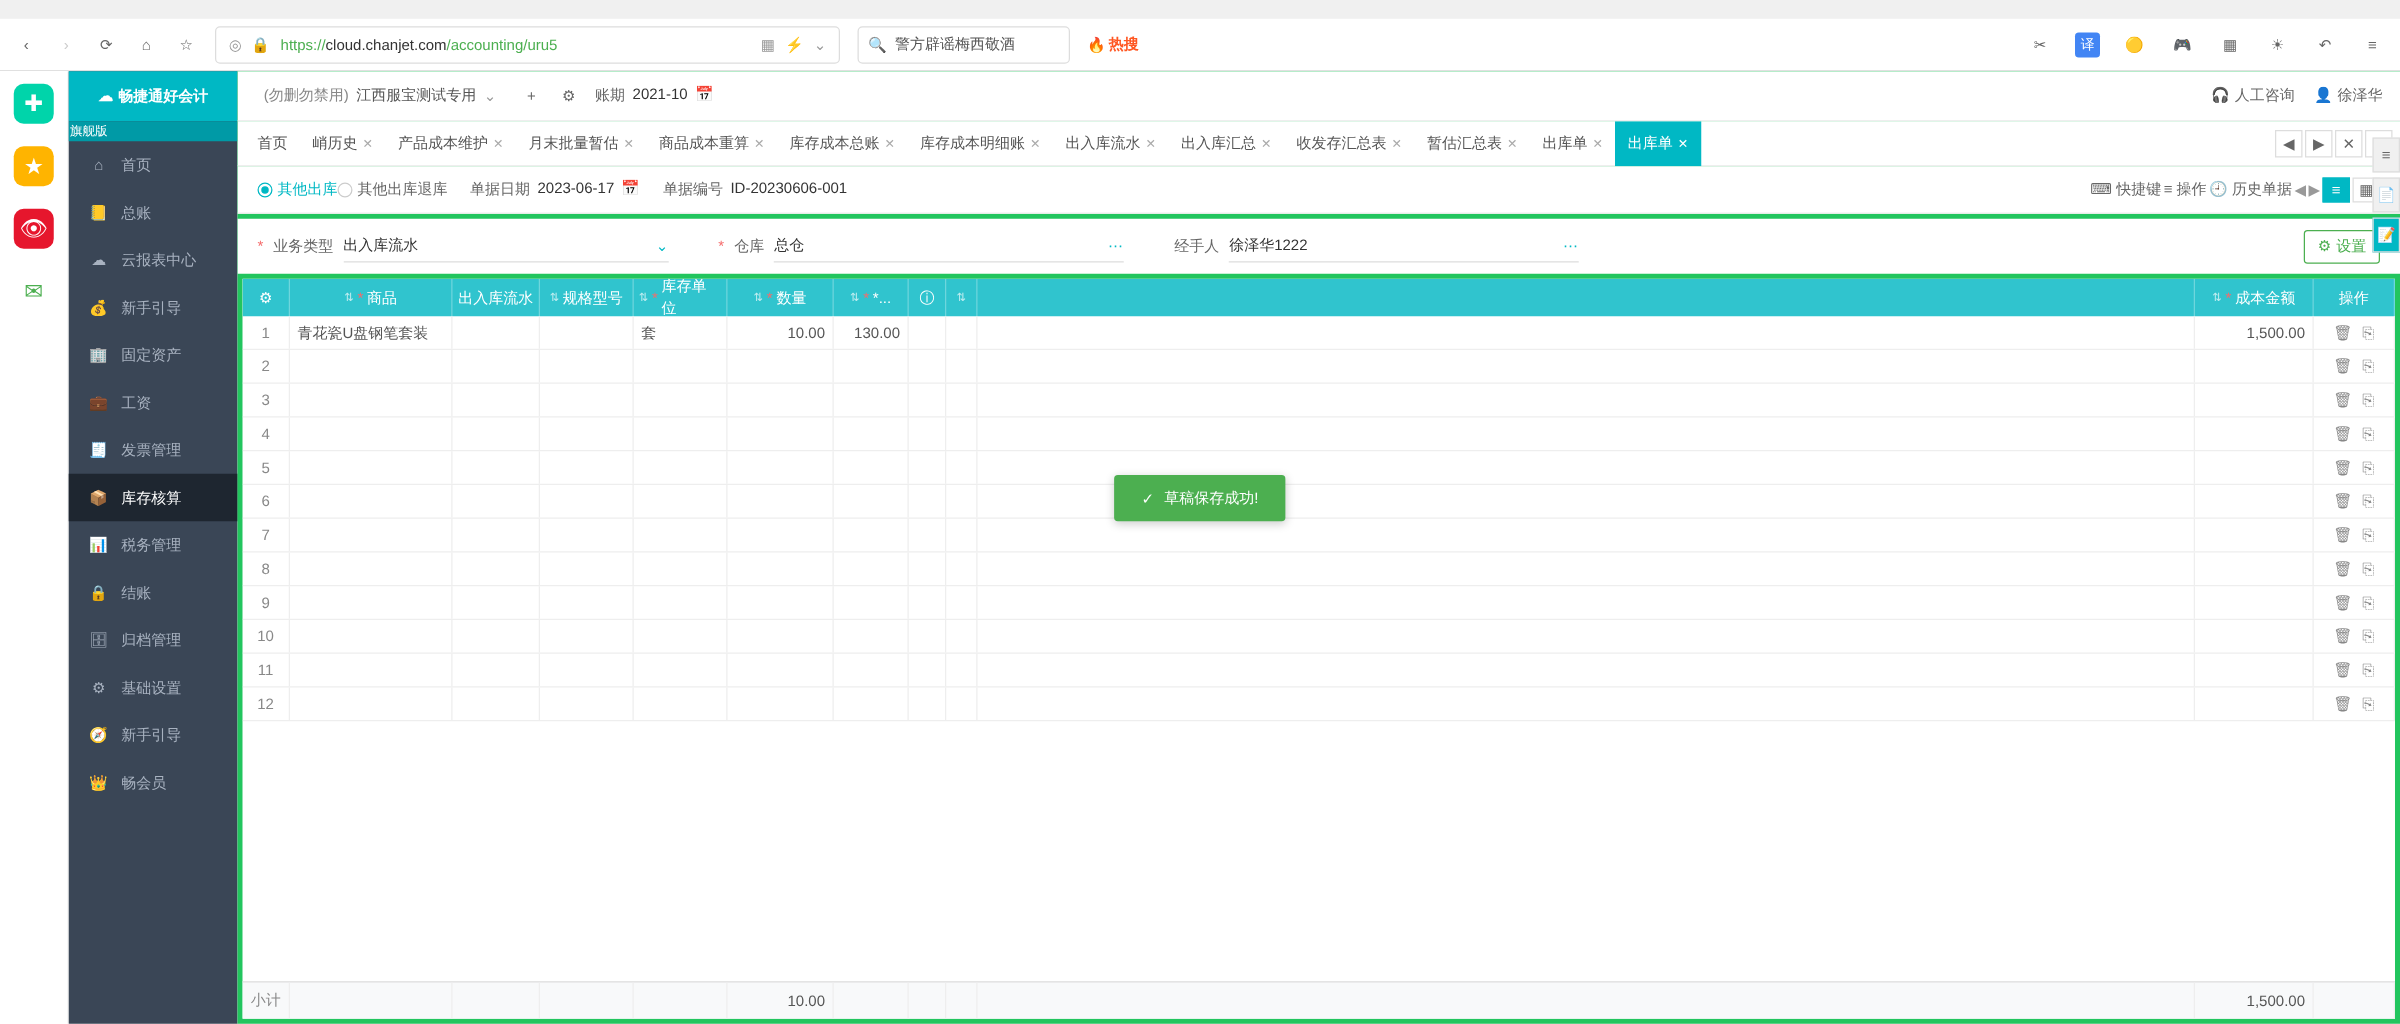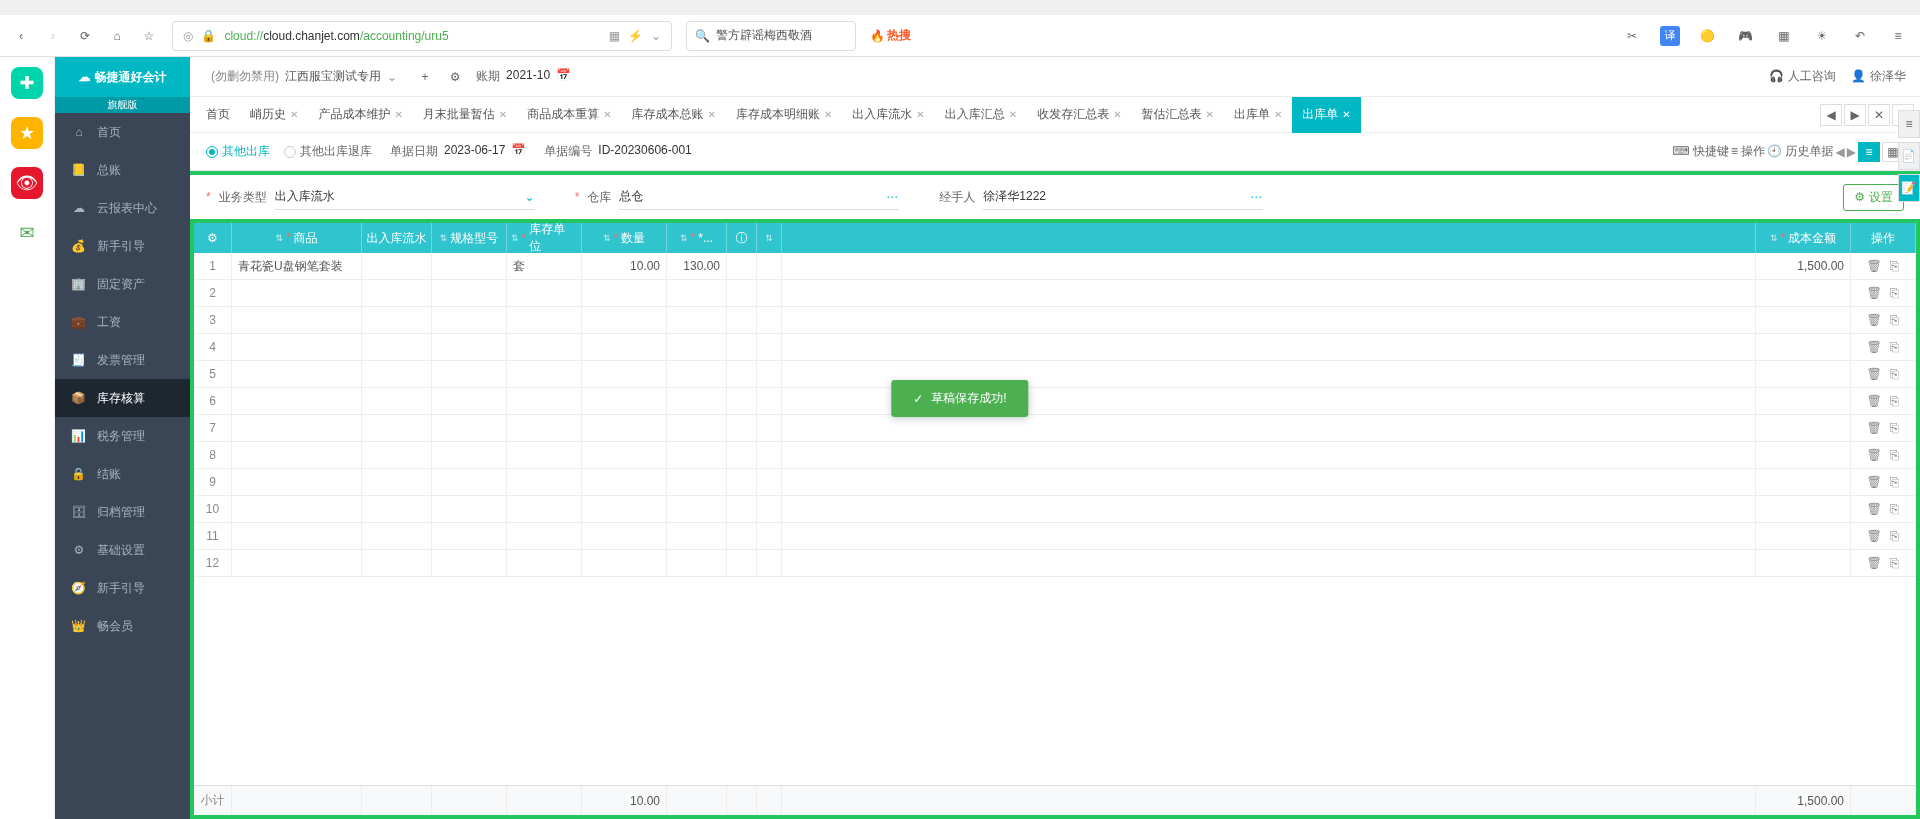--- a/index.html
+++ b/index.html
@@ -28,21 +28,21 @@
 .org-sel .chev{color:#999}
 .topbar-right{margin-left:auto;display:flex;align-items:center;gap:16px;color:#666}
 .tabstrip{height:36px;background:#fff;display:flex;align-items:center;border-bottom:1px solid #eee;padding-left:6px;position:relative}
 .tab{padding:0 10px;height:36px;display:flex;align-items:center;gap:4px;color:#555;cursor:pointer;font-size:12px}
 .tab .x{color:#aaa;font-size:10px}
 .tab.active{background:#00b8c4;color:#fff}
 .tab.active .x{color:#fff}
 .tab-ctrl{margin-left:auto;display:flex;align-items:center;gap:2px;padding-right:6px}
 .tab-arrow{width:22px;height:22px;border:1px solid #ddd;display:flex;align-items:center;justify-content:center;color:#666;cursor:pointer}
 .formbar{height:38px;background:#fff;display:flex;align-items:center;padding:0 16px;gap:18px;border-bottom:1px solid #eee}
-.radio-grp{display:flex;gap:14px;align-items:flex-end}
+.radio-grp{display:flex;align-items:flex-end}
 .radio{display:flex;align-items:center;gap:4px;color:#666}
 .radio.sel{color:#00b8c4}
 .radio .dot{width:12px;height:12px;border:1px solid #ccc;border-radius:50%;position:relative}
 .radio.sel .dot{border-color:#00b8c4}
 .radio.sel .dot::after{content:"";position:absolute;inset:2px;background:#00b8c4;border-radius:50%}
 .field{display:flex;align-items:flex-start;gap:6px;color:#666}
 .field .val{color:#333}
 .cal-ico{color:#00b8c4}
 .formbar-right{margin-left:auto;display:flex;align-items:center;gap:2px;color:#666}
 .view-sw{display:flex;gap:2px}
@@ -94,21 +94,21 @@
 
 <div class="browser-bar">
   <span class="nav-ico">‹</span>
   <span class="nav-ico" style="color:#ccc">›</span>
   <span class="nav-ico">⟳</span>
   <span class="nav-ico">⌂</span>
   <span class="nav-ico">☆</span>
   <div class="url-bar">
     <span style="color:#999">◎</span>
     <span class="lock">🔒</span>
-    <span class="url"><span>cloud://</span><span class="host">cloud.chanjet.com</span><span>/accounting/uru5</span></span>
+    <span class="url"><span>https://</span><span class="host">cloud.chanjet.com</span><span>/accounting/uru5</span></span>
     <span style="margin-left:auto;color:#999">▦</span>
     <span style="color:#4caf50">⚡</span>
     <span style="color:#999">⌄</span>
   </div>
   <div class="search-bar">
     <span>🔍</span>
     <span>警方辟谣梅西敬酒</span>
   </div>
   <span class="hot">🔥<span>热搜</span></span>
   <div class="toolbar-icons">
@@ -129,21 +129,21 @@
   <div class="rail-ico" style="background:#e6162d;color:#fff">👁</div>
   <div class="rail-ico" style="color:#4caf50">✉</div>
 </div>
 
 <div class="app">
   <div class="sidebar">
     <div class="logo">
       <span>☁</span>
       <span>畅捷通好会计</span>
     </div>
-    <div style="background:#009aa6;color:#fff;font-size:10px;text-align:center;padding:1px">旗舰版</div>
+    <div style="background:#009aa6;color:#fff;font-size:10px;text-align:left;padding:1px">旗舰版</div>
     <div id="sb-items">
         <div class="sidebar-item">
           <span class="sb-ico">⌂</span>
           <span>首页</span>
         </div>
         <div class="sidebar-item">
           <span class="sb-ico">📒</span>
           <span>总账</span>
         </div>
         <div class="sidebar-item">

